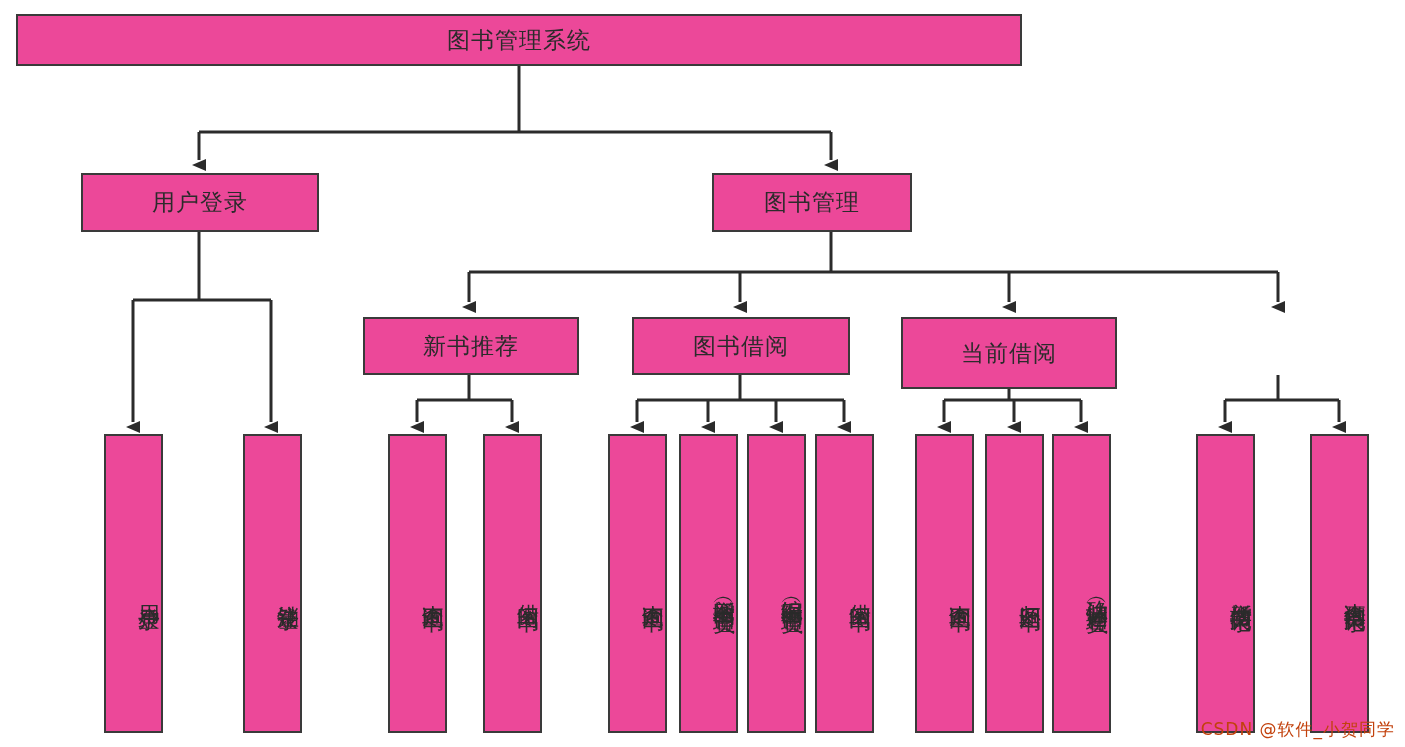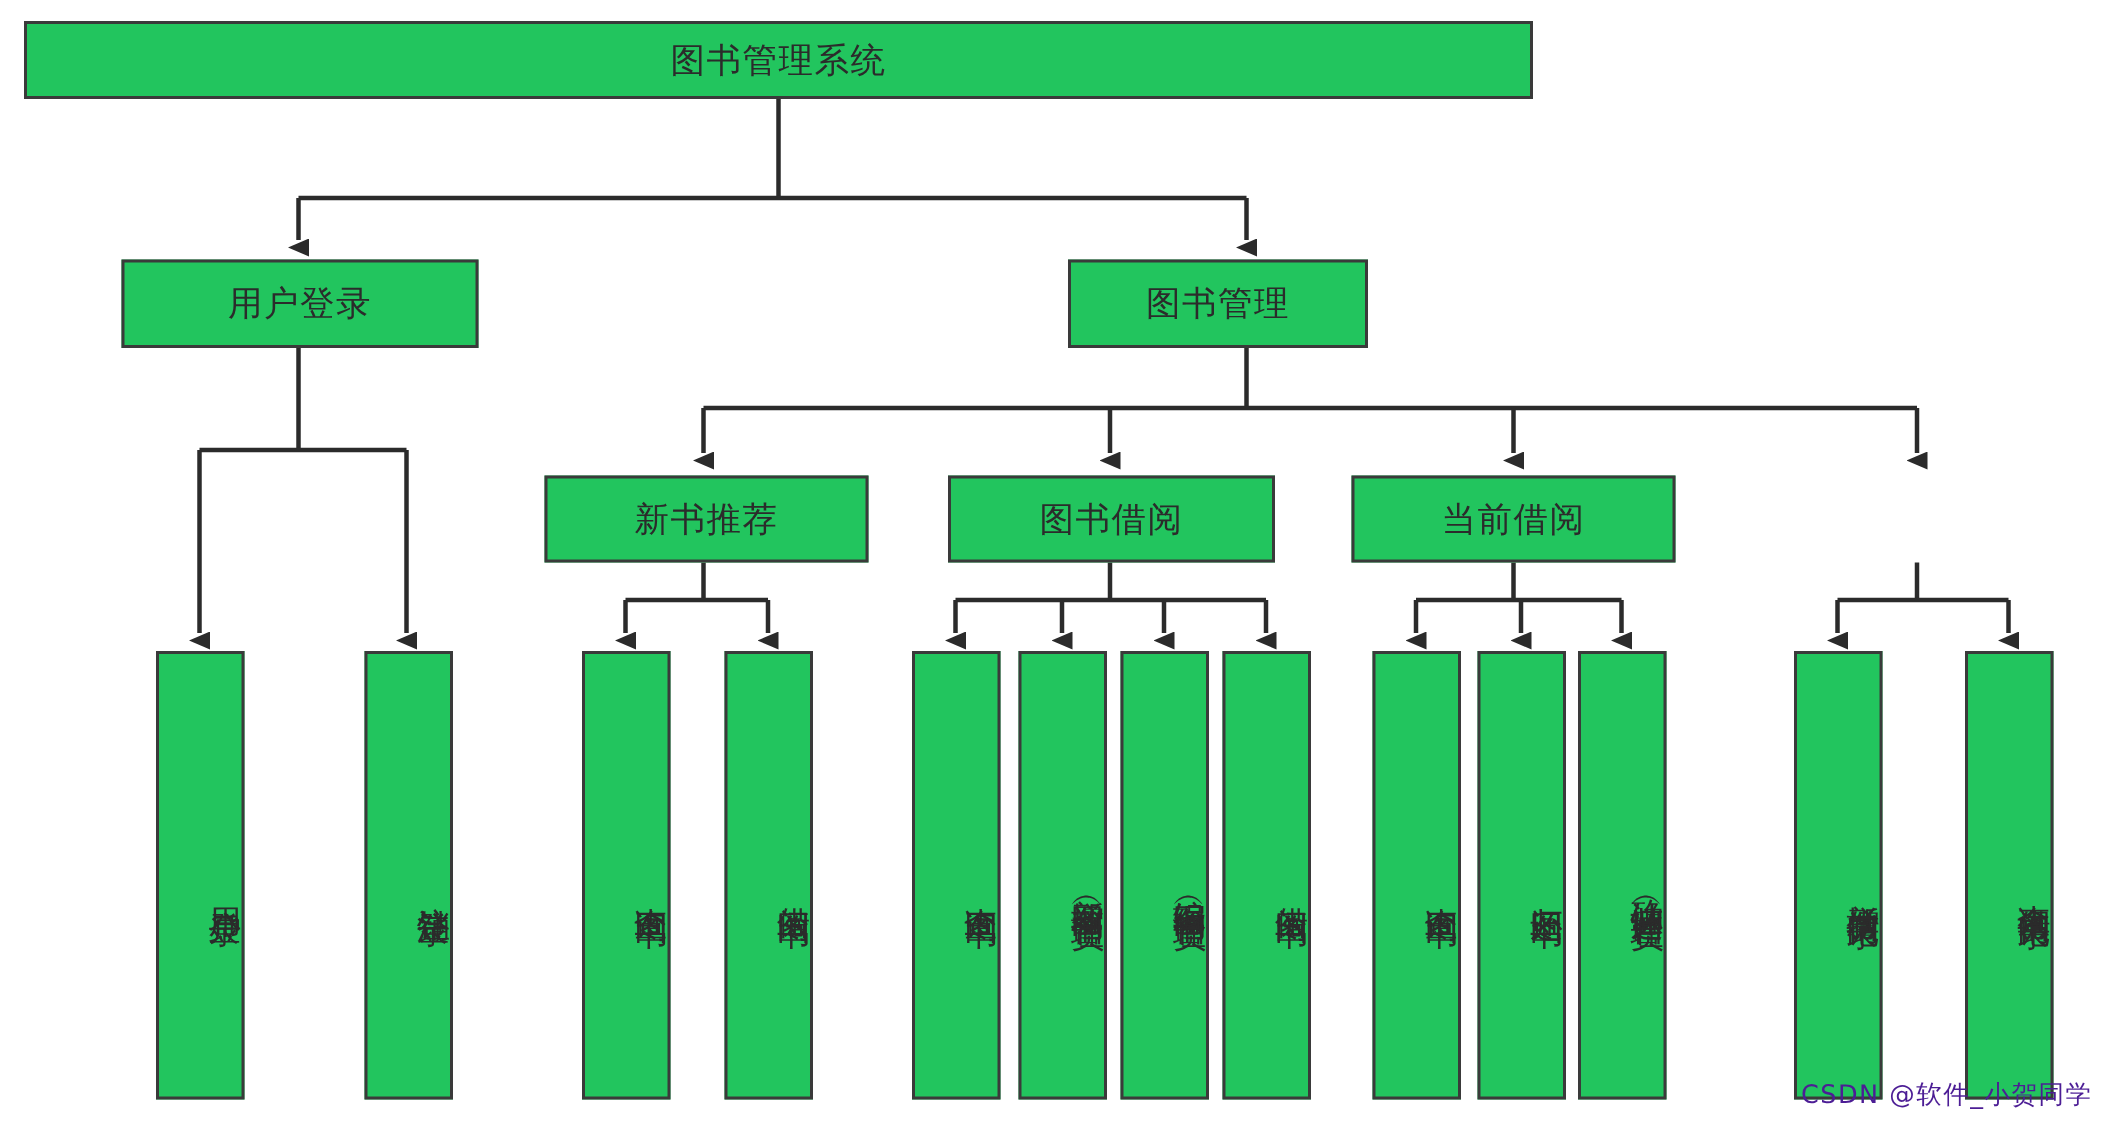--- a/index.html
+++ b/index.html
@@ -21,26 +21,27 @@
     position: absolute;
     left: 0;
     top: 0;
     width: 1405px;
     height: 747px;
     pointer-events: none;
   }
   .node {
     position: absolute;
     box-sizing: border-box;
-    background: #22c55e;
+    background: #ec4899;
     border: 2px solid #3a3a3a;
     display: flex;
     align-items: center;
     justify-content: center;
     color: #2b2b2b;
+    font-family: Liberation Serif, serif;
   }
   .node.horiz {
     font-size: 23px;
     letter-spacing: 1px;
   }
   .node.vert {
     writing-mode: vertical-rl;
     text-orientation: upright;
     font-size: 22px;
     letter-spacing: 2px;
@@ -55,21 +56,21 @@
   }
   .node.vert .label {
     writing-mode: vertical-rl;
     text-orientation: upright;
   }
   #watermark {
     position: absolute;
     right: 10px;
     bottom: 6px;
     font-size: 17px;
-    color: #4c1d95;
+    color: #c2410c;
     letter-spacing: 1px;
     white-space: nowrap;
   }
 </style>
 </head>
 <body>
 
 <div id="canvas">
 
   <svg class="edges" viewBox="0 0 1405 747">
@@ -135,21 +136,21 @@
   </div>
 
   <div class="node horiz" style="left:363px; top:317px; width:216px; height:58px;">
     <span class="label">新书推荐</span>
   </div>
 
   <div class="node horiz" style="left:632px; top:317px; width:218px; height:58px;">
     <span class="label">图书借阅</span>
   </div>
 
-  <div class="node horiz" style="left:901px; top:317px; width:216px; height:58px;">
+  <div class="node horiz" style="left:901px; top:317px; width:216px; height:72px;">
     <span class="label">当前借阅</span>
   </div>
 
 
   <div class="node vert" style="left:104px; top:434px; width:59px; height:299px;">
     <span class="label">用户登录</span>
   </div>
 
   <div class="node vert" style="left:243px; top:434px; width:59px; height:299px;">
     <span class="label">注销登录</span>

